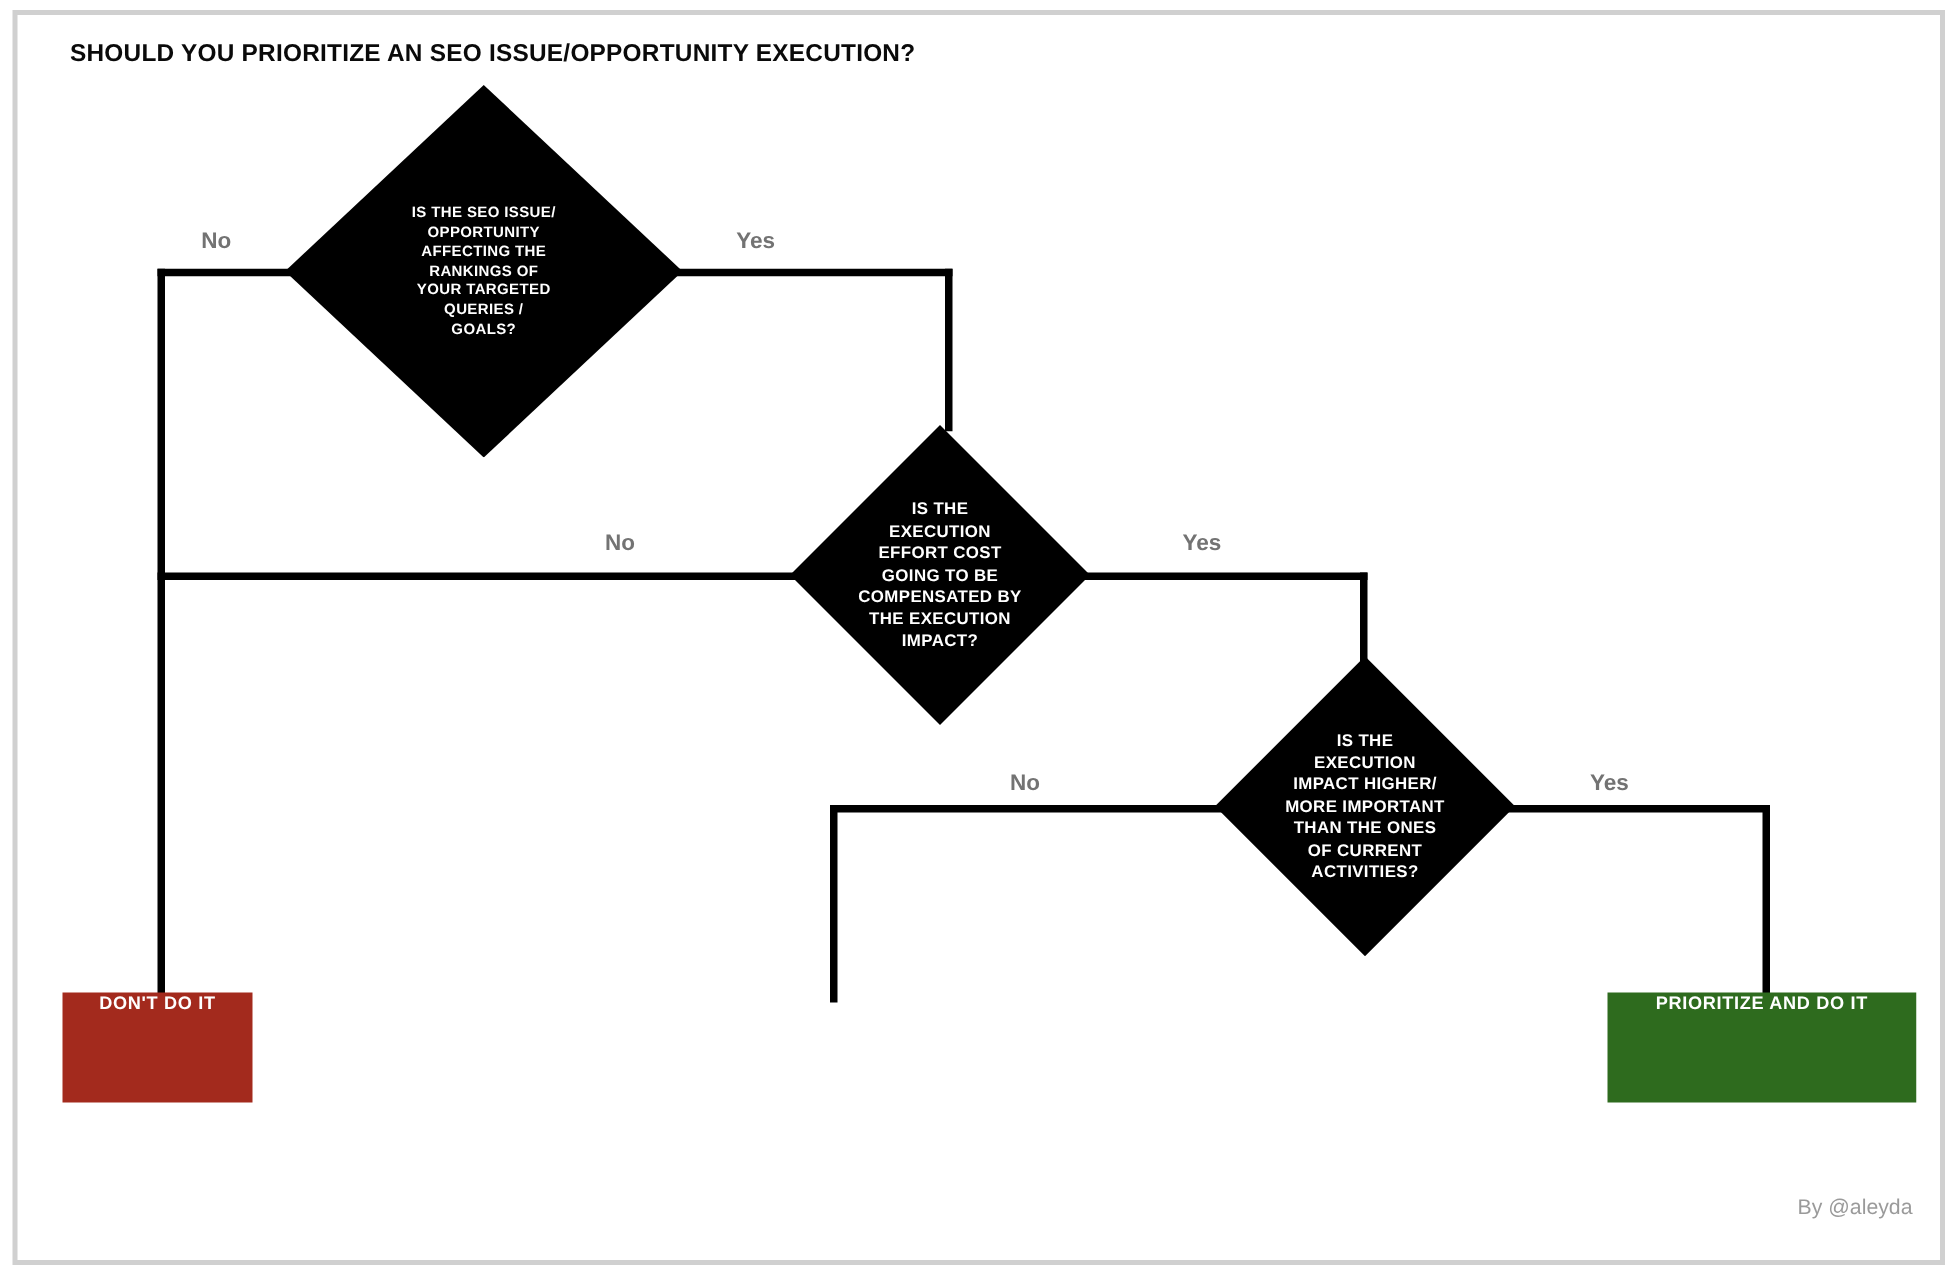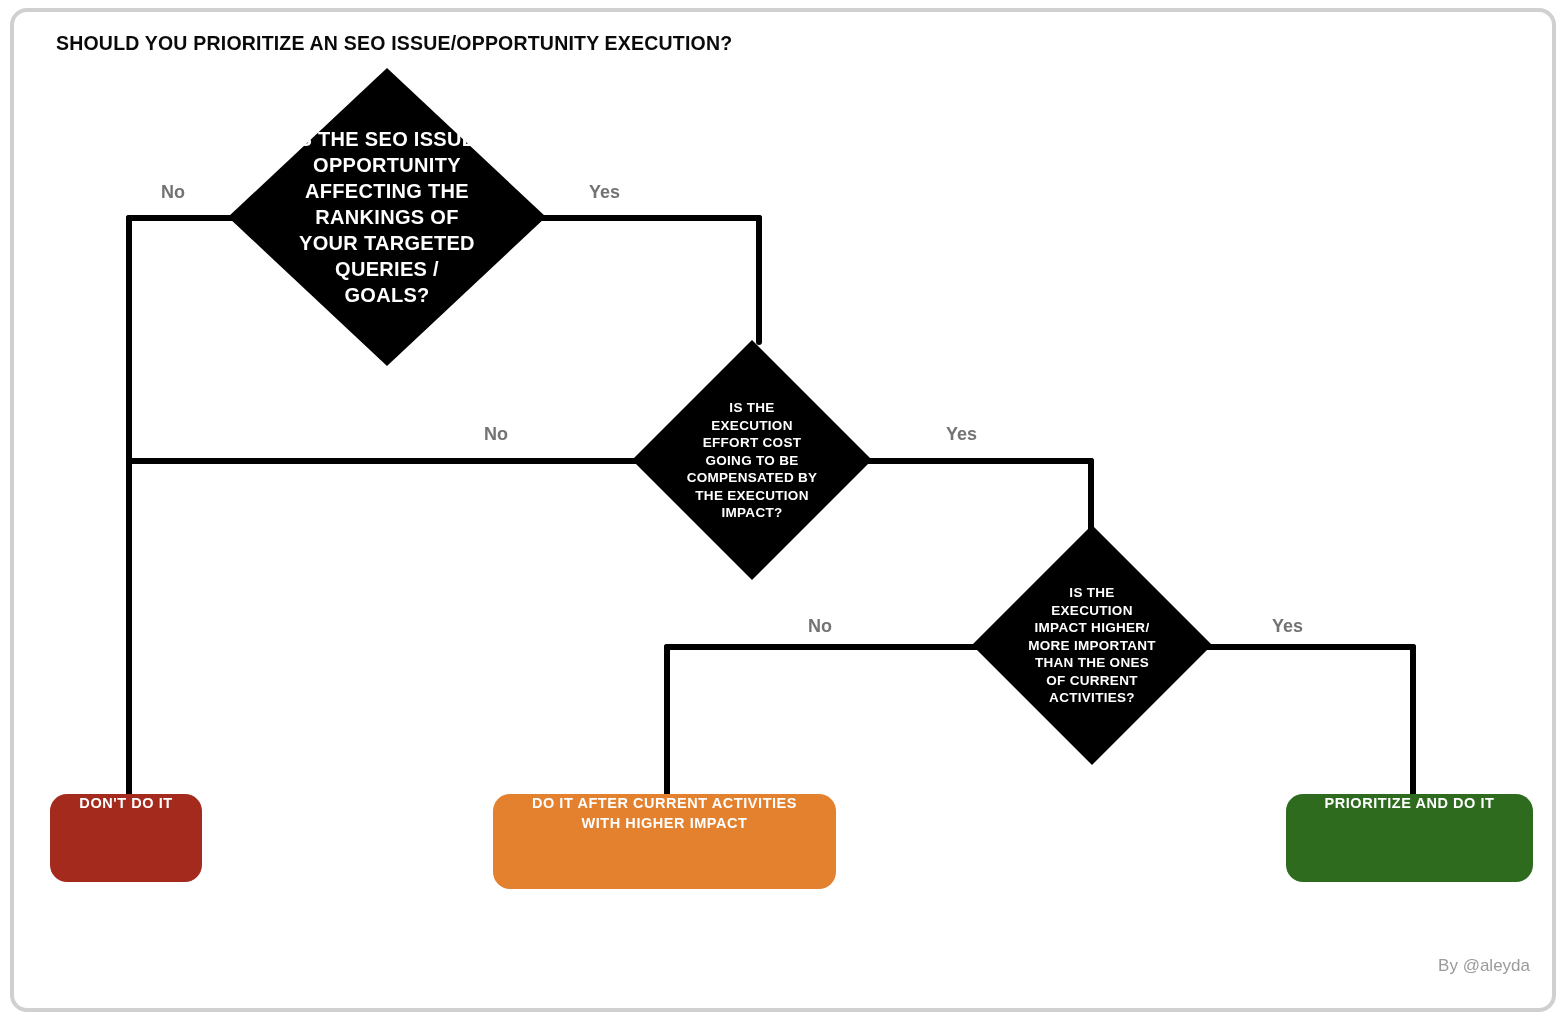--- a/index.html
+++ b/index.html
@@ -1,15 +1,15 @@
 <!DOCTYPE html>
 <html><head>
 <meta charset="utf-8">
 <style>
-  * { box-sizing: border-box; margin: 0; padding: 0; border-radius: 17px; }
+  * { box-sizing: border-box; margin: 0; padding: 0; }
 
   html, body {
     width: 1564px;
     height: 1018px;
     background: #ffffff;
     font-family: "Liberation Sans", sans-serif;
     overflow: hidden;
   }
 
   #page {
@@ -137,21 +137,21 @@
     <div class="line" style="left:1088px; top:458px; width:6px; height:120px;"></div>
 
     <div class="line" style="left:664px; top:644px; width:316px; height:6px;"></div>
     <div class="line" style="left:664px; top:644px; width:6px; height:158px;"></div>
 
     <div class="line" style="left:1196px; top:644px; width:220px; height:6px;"></div>
     <div class="line" style="left:1410px; top:644px; width:6px; height:158px;"></div>
 
     <div class="diamond-wrap" style="left:228px; top:68px; width:318px; height:298px;">
       <div class="diamond-shape"></div>
-      <div class="diamond-text" style="font-size:20px;">IS THE SEO ISSUE/
+      <div class="diamond-text" style="font-size:12px;">IS THE SEO ISSUE/
 OPPORTUNITY
 AFFECTING THE
 RANKINGS OF
 YOUR TARGETED
 QUERIES /
 GOALS?</div>
     </div>
 
     <div class="diamond-wrap" style="left:632px; top:340px; width:240px; height:240px;">
       <div class="diamond-shape"></div>
@@ -181,24 +181,20 @@
     <div class="edge-label" style="left:484px; top:424px;">No</div>
     <div class="edge-label" style="left:946px; top:424px;">Yes</div>
 
     <div class="edge-label" style="left:808px; top:616px;">No</div>
     <div class="edge-label" style="left:1272px; top:616px;">Yes</div>
 
     <div class="outcome" style="left:50px; top:794px; width:152px; height:88px; background:#a32a1d;">
       <span>DON'T DO IT</span>
     </div>
 
-    <div class="outcome" style="left:493px; top:794px; width:343px; height:95px; background:#e4812f;">
-      <span>DO IT AFTER CURRENT ACTIVITIES
-WITH HIGHER IMPACT</span>
-    </div>
 
     <div class="outcome" style="left:1286px; top:794px; width:247px; height:88px; background:#2e6b1e;">
       <span>PRIORITIZE AND DO IT</span>
     </div>
 
     <div id="credit">By @aleyda</div>
 
   </div>
 </div>
 

